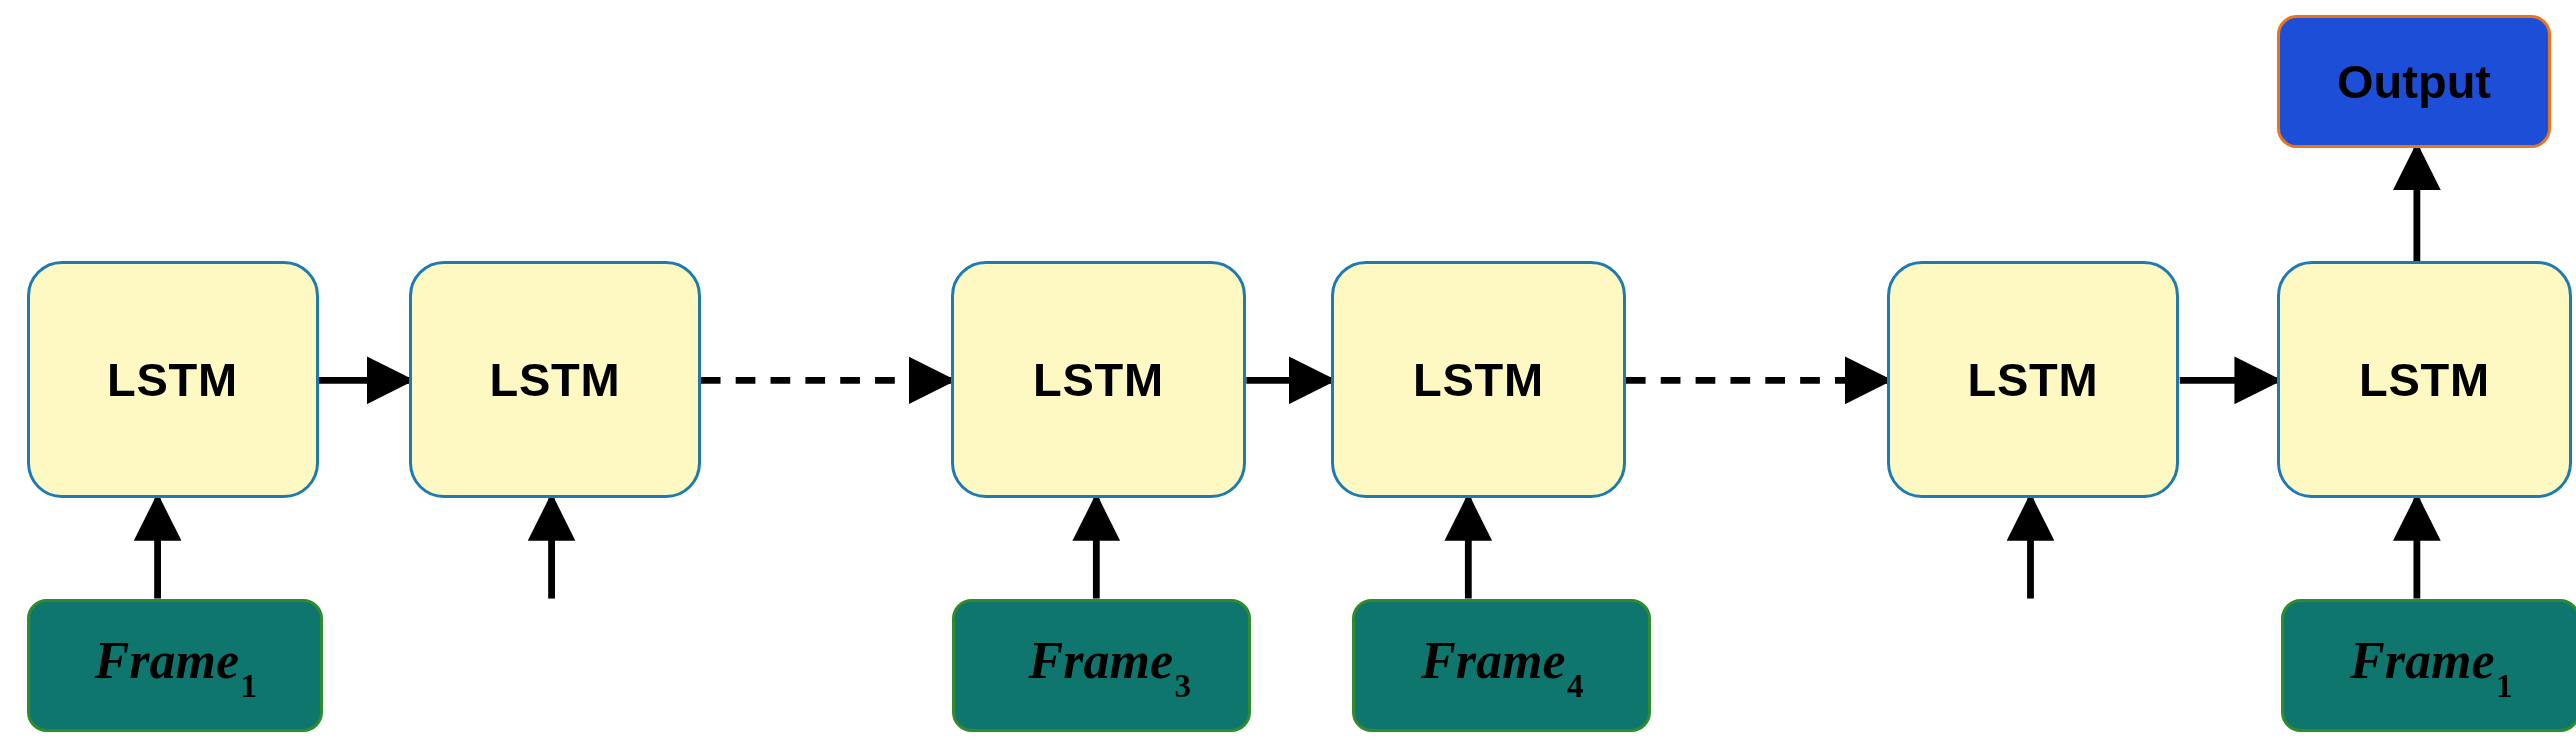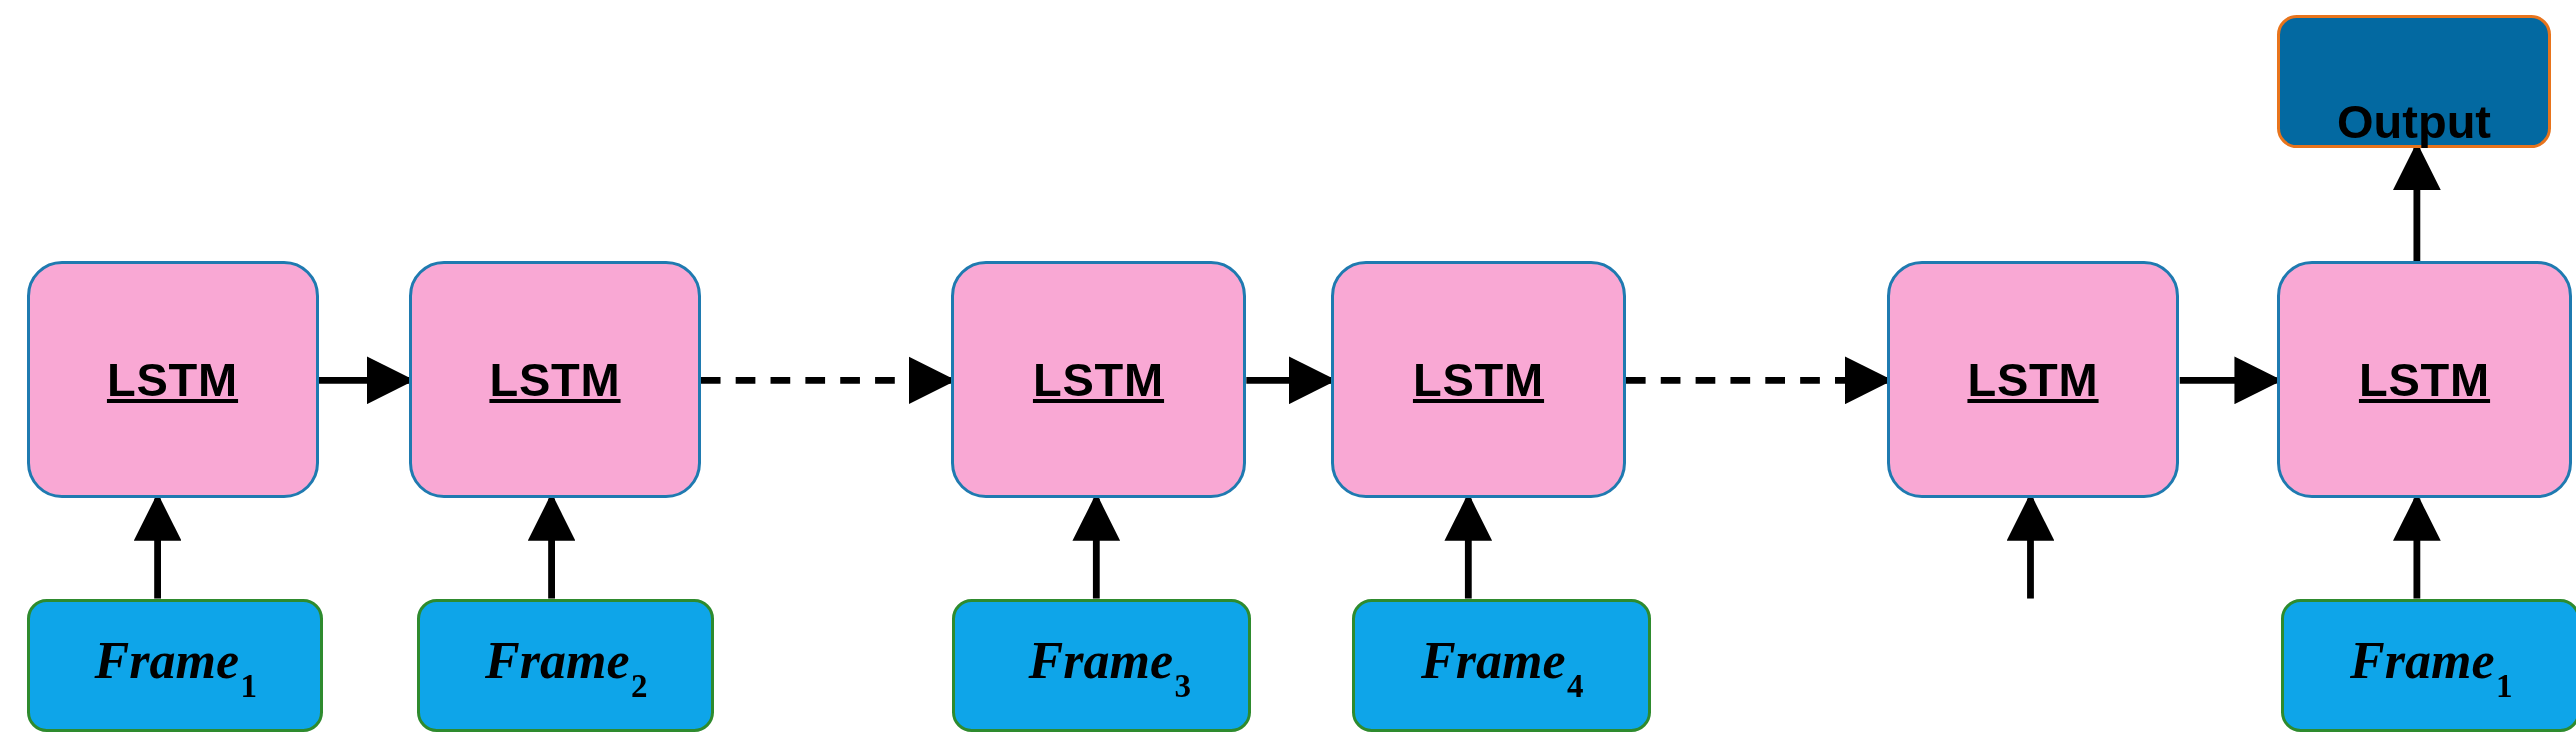--- a/index.html
+++ b/index.html
@@ -26,35 +26,34 @@
   }
   .node {
     position: absolute;
     box-sizing: border-box;
     display: flex;
     align-items: center;
     justify-content: center;
     text-align: center;
   }
   .lstm-node {
-    background: #f9a8d4;
+    background: #fef9c3;
     border: 3px solid #1F7AB0;
     border-radius: 35px;
-    text-decoration: underline;
   }
   .lstm-label {
     font-family: "Liberation Sans", sans-serif;
     font-weight: bold;
     font-size: 47px;
     color: #000000;
     letter-spacing: 0.8px;
     line-height: 1;
   }
   .frame-node {
-    background: #0ea5e9;
+    background: #0f766e;
     border: 3px solid #2E8B2E;
     border-radius: 19.7px;
   }
   .frame-label {
     font-family: "Liberation Serif", serif;
     font-style: italic;
     font-weight: bold;
     font-size: 52px;
     color: #000000;
     line-height: 1;
@@ -63,24 +62,23 @@
   .frame-label .sub {
     font-size: 33px;
     font-style: normal;
     font-weight: bold;
     vertical-align: sub;
     position: relative;
     top: 7.6px;
     left: 1.5px;
   }
   .output-node {
-    background: #0369a1;
+    background: #1d4ed8;
     border: 3px solid #E8741C;
     border-radius: 19.7px;
-    align-items: flex-end;
   }
   .output-label {
     font-family: "Liberation Sans", sans-serif;
     font-weight: bold;
     font-size: 47px;
     color: #000000;
     line-height: 1;
   }
 </style>
 </head>
@@ -125,23 +123,20 @@
   <div class="node lstm-node" style="left: 1887px; top: 261px; width: 292px; height: 237px;">
     <span class="lstm-label">LSTM</span>
   </div>
   <div class="node lstm-node" style="left: 2277px; top: 261px; width: 295px; height: 237px;">
     <span class="lstm-label">LSTM</span>
   </div>
 
   <div class="node frame-node" style="left: 27px; top: 599px; width: 296px; height: 133px;">
     <span class="frame-label">Frame<span class="sub">1</span></span>
   </div>
-  <div class="node frame-node" style="left: 417px; top: 599px; width: 297px; height: 133px;">
-    <span class="frame-label">Frame<span class="sub">2</span></span>
-  </div>
   <div class="node frame-node" style="left: 952px; top: 599px; width: 299px; height: 133px; padding-left: 15px;">
     <span class="frame-label">Frame<span class="sub">3</span></span>
   </div>
   <div class="node frame-node" style="left: 1352px; top: 599px; width: 299px; height: 133px;">
     <span class="frame-label">Frame<span class="sub">4</span></span>
   </div>
   <div class="node frame-node" style="left: 2281px; top: 599px; width: 299px; height: 133px;">
     <span class="frame-label">Frame<span class="sub">1</span></span>
   </div>
 

